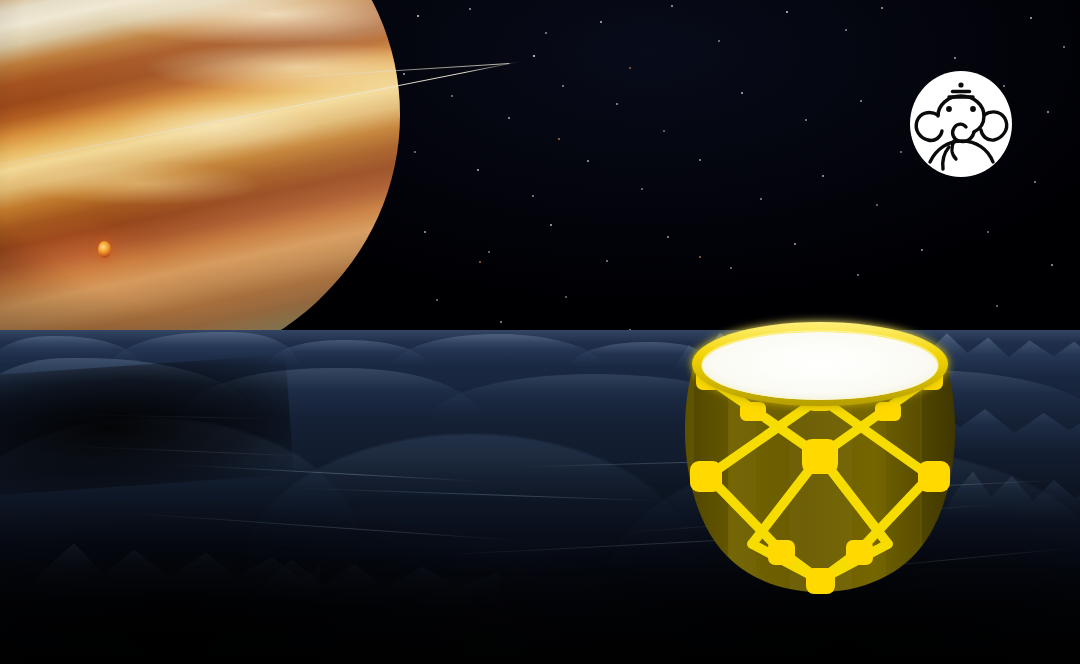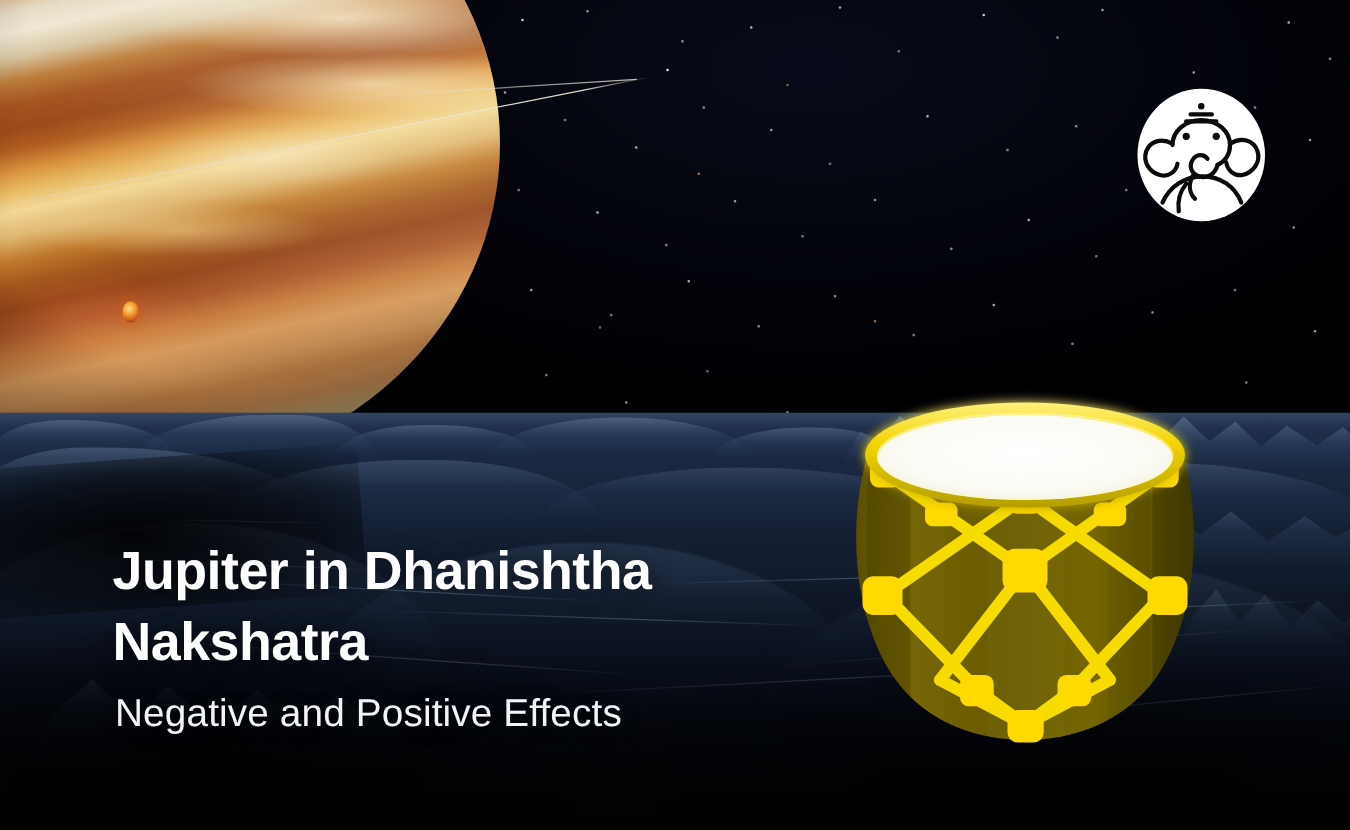--- a/index.html
+++ b/index.html
@@ -488,16 +488,14 @@
       </g>
 
       <g filter="url(#rimGlow)">
         <ellipse cx="148" cy="58" rx="128" ry="42" fill="url(#rimGrad)"></ellipse>
       </g>
       <ellipse cx="148" cy="60" rx="118" ry="34" fill="url(#headGrad)"></ellipse>
       <ellipse cx="148" cy="59" rx="118" ry="34" fill="none" stroke="#fff8c0" stroke-width="1.6" opacity="0.6"></ellipse>
     </svg>
   </div>
 
-  <h1 class="headline">Jupiter in Dhanishtha Nakshatra</h1>
-  <div class="subhead">Negative and Positive Effects</div>
 
 </div>
 
 </body></html>

